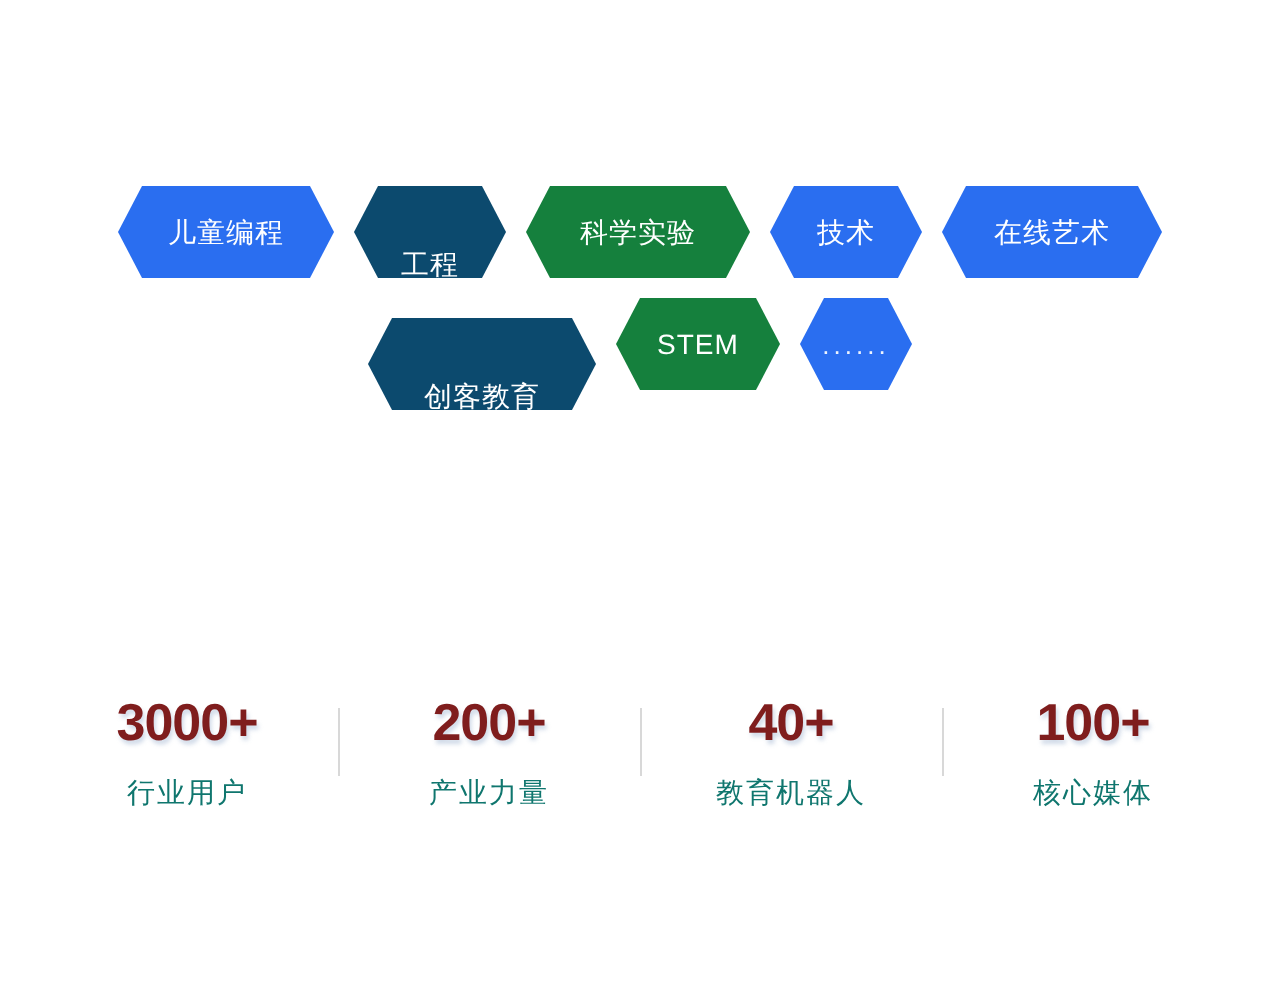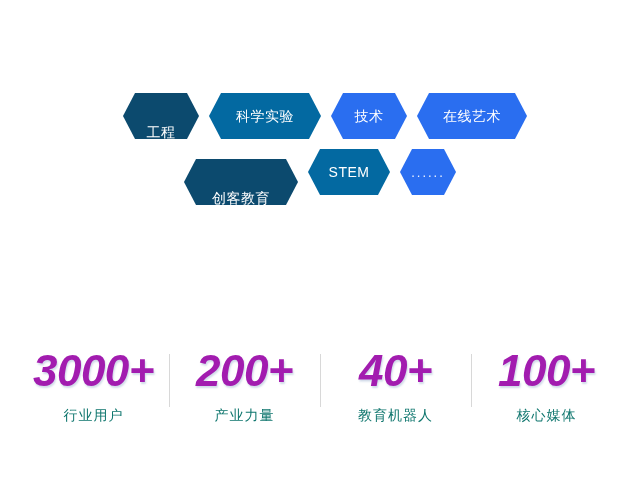--- a/index.html
+++ b/index.html
@@ -47,21 +47,21 @@
     font-size: 14px;
     letter-spacing: 0.5px;
     -webkit-clip-path: polygon(12px 0, calc(100% - 12px) 0, 100% 50%, calc(100% - 12px) 100%, 12px 100%, 0 50%);
     clip-path: polygon(12px 0, calc(100% - 12px) 0, 100% 50%, calc(100% - 12px) 100%, 12px 100%, 0 50%);
     box-sizing: border-box;
     padding: 0 18px;
     white-space: nowrap;
     user-select: none;
   }
 
-  .hex.light  { background: #0369a1; }
+  .hex.light  { background: #15803d; }
   .hex.mid    { background: #2a6ef0; }
   .hex.deep   { background: #0c4a6e; align-items: flex-end; }
 
   .hex-label {
     line-height: 1;
     display: block;
   }
 
   .hex.dots .hex-label {
     letter-spacing: 2px;
@@ -85,27 +85,26 @@
   .stat-cell {
     width: 150px;
     text-align: center;
     display: flex;
     flex-direction: column;
     align-items: center;
     justify-content: flex-start;
   }
 
   .stat-value {
-    font-size: 44px;
+    font-size: 26px;
     font-weight: bold;
-    color: #a21caf;
+    color: #7f1d1d;
     line-height: 1.05;
     letter-spacing: -0.5px;
     text-shadow: 1px 2px 2px rgba(120,150,190,0.35);
-    font-style: italic;
   }
 
   .stat-label {
     margin-top: 13px;
     font-size: 14px;
     color: #0f766e;
     letter-spacing: 1px;
   }
 
   .stat-divider {
@@ -116,20 +115,23 @@
     flex: 0 0 1px;
   }
 </style>
 </head>
 <body>
 
 <div id="slide">
 
   <div id="tag-cloud">
       <div class="tag-row">
+        <div class="hex mid" style="width: 108px;">
+          <span class="hex-label">儿童编程</span>
+        </div>
         <div class="row-gap"></div>
         <div class="hex deep" style="width: 76px;">
           <span class="hex-label">工程</span>
         </div>
         <div class="row-gap"></div>
         <div class="hex light" style="width: 112px;">
           <span class="hex-label">科学实验</span>
         </div>
         <div class="row-gap"></div>
         <div class="hex mid" style="width: 76px;">

